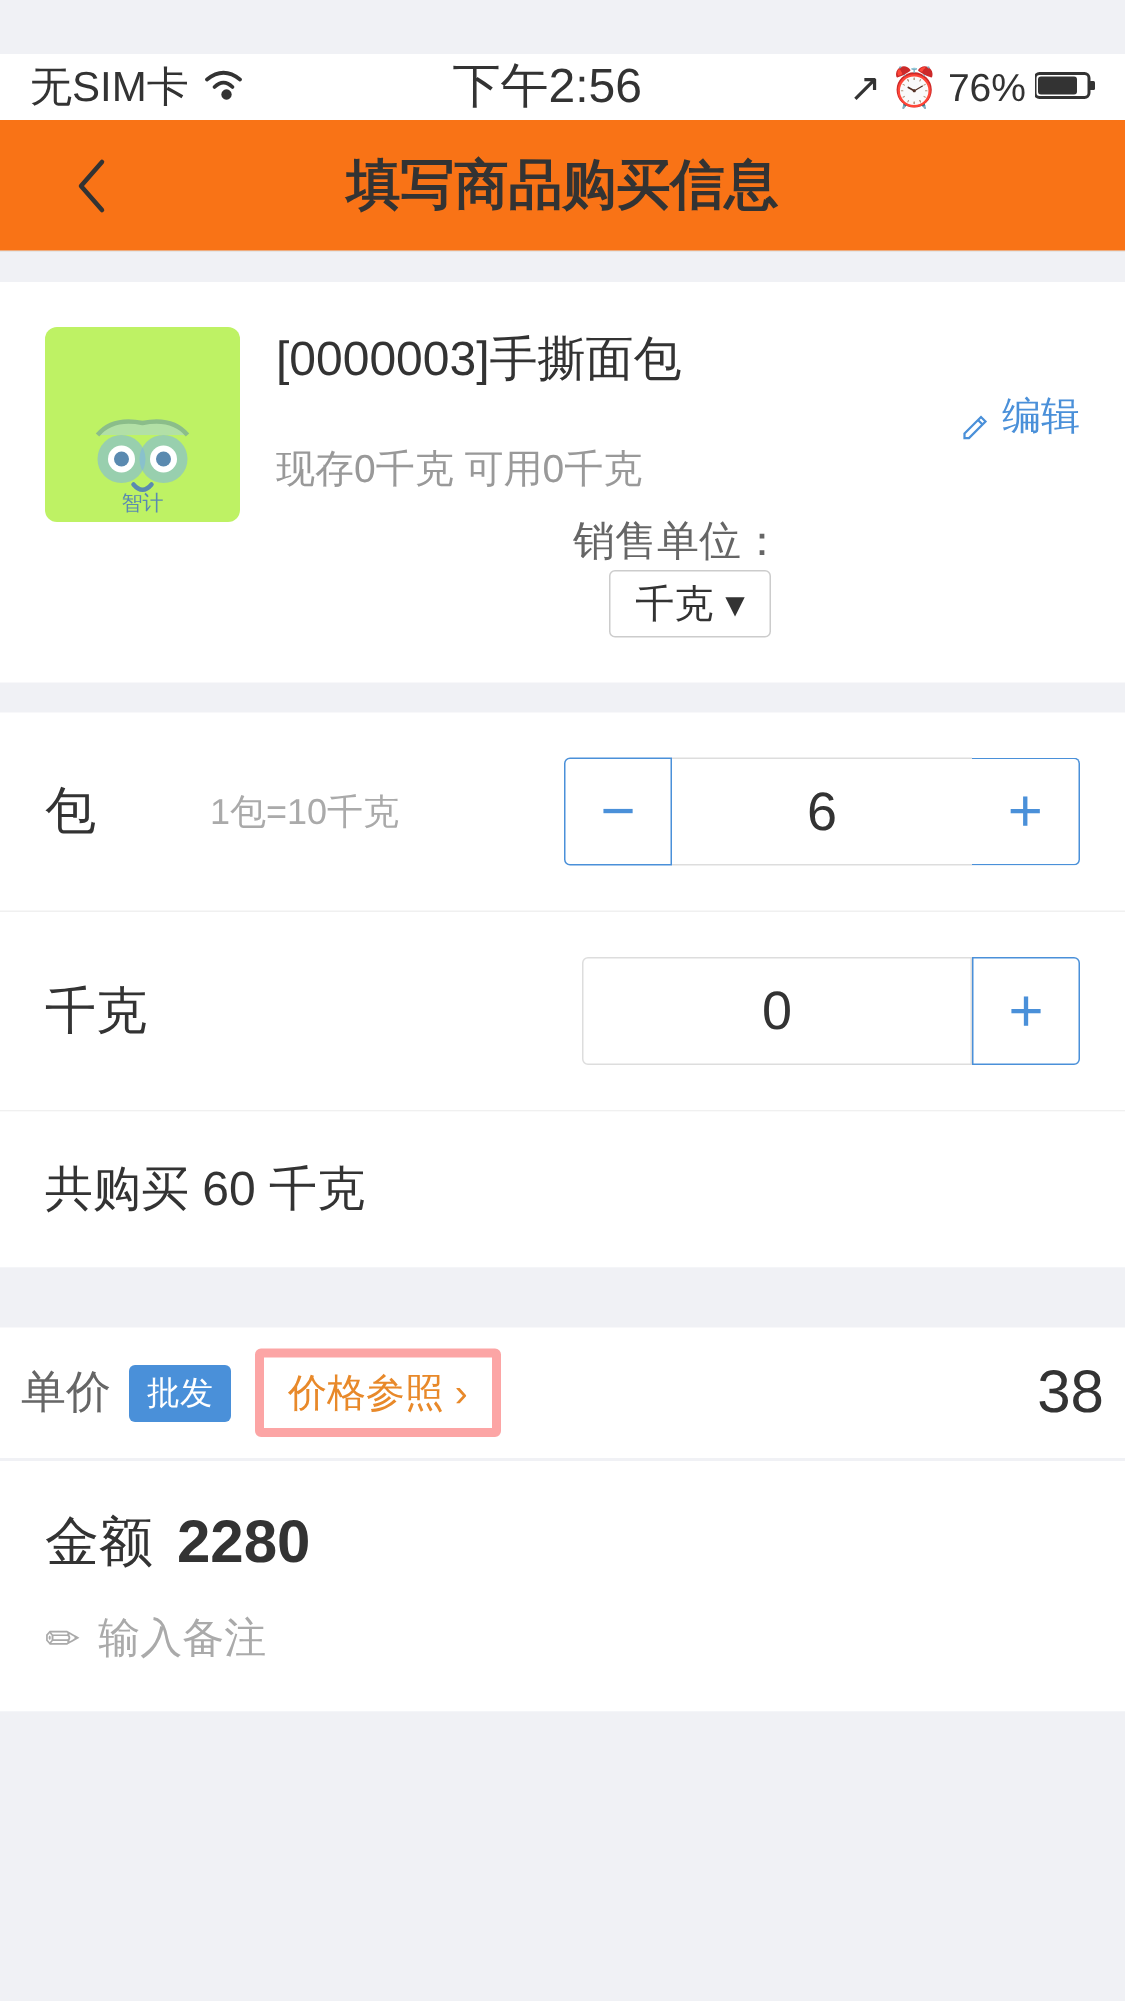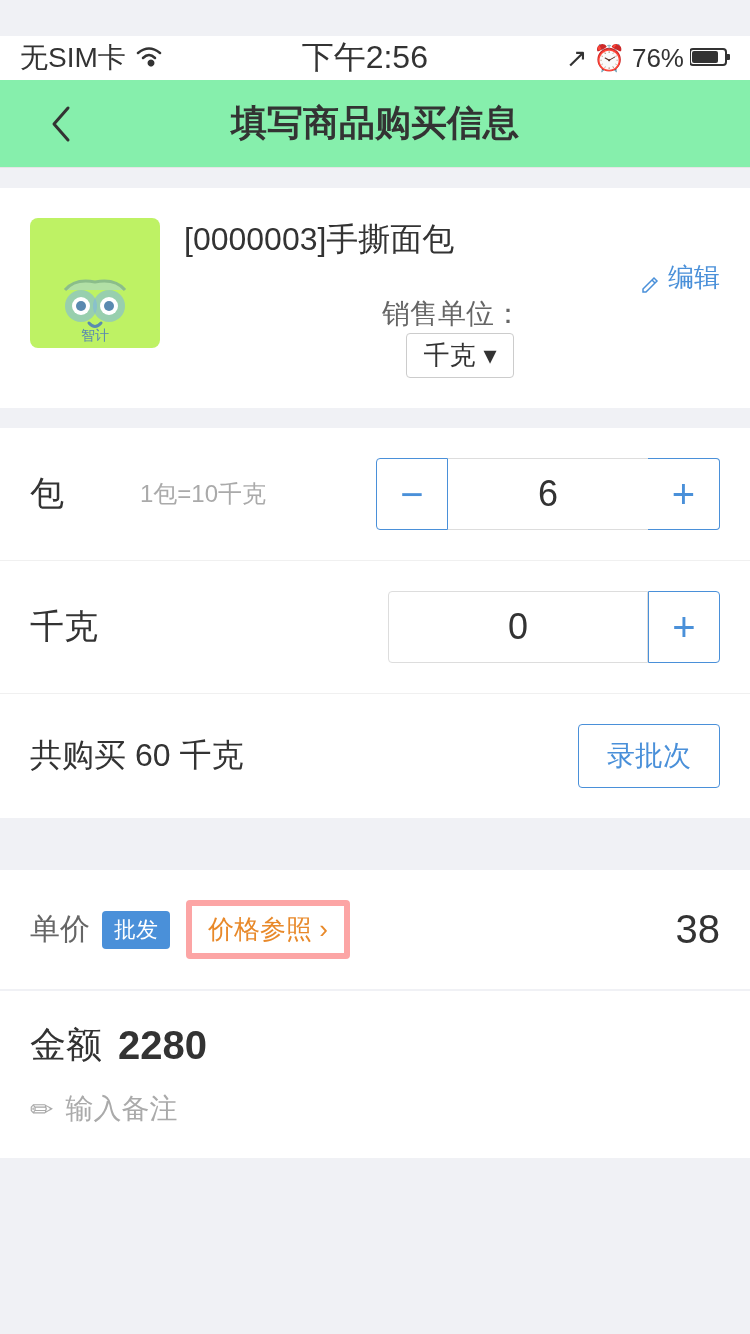--- a/index.html
+++ b/index.html
@@ -40,21 +40,21 @@
       display: flex;
       align-items: center;
       gap: 6px;
       font-size: 26px;
       color: #333;
     }
 
     
     .nav-bar {
       height: 88px;
-      background: #86efac;
+      background: #f97316;
       display: flex;
       align-items: center;
       padding: 0 30px;
       border-bottom: 1px solid #e5e5e5;
       position: relative;
     }
     .back-btn {
       display: flex;
       align-items: center;
       justify-content: center;
@@ -221,22 +221,22 @@
       padding: 12px 28px;
       font-size: 28px;
       color: #4a90d9;
       cursor: pointer;
       background: #fff;
     }
 
     
     .price-section {
       background: #fff;
-      margin-top: 32px;
-      padding: 30px;
+      margin-top: 20px;
+      padding: 14px;
       display: flex;
       align-items: center;
     }
     .price-label {
       font-size: 30px;
       color: #666;
     }
     .price-tag {
       margin-left: 12px;
       background: #4a90d9;
@@ -367,20 +367,21 @@
     <div style="display:flex; align-items:flex-start; justify-content:space-between;">
       <span class="product-name">[0000003]手撕面包</span>
       <span class="edit-btn">
         <svg width="22" height="22" viewBox="0 0 22 22">
             <path d="M3 16 L14 5 L17 8 L6 19 L3 19 Z" stroke="#4a90d9" stroke-width="1.5" fill="none"></path>
             <line x1="12" y1="7" x2="15" y2="10" stroke="#4a90d9" stroke-width="1.5"></line>
           </svg>
         <span>编辑</span>
       </span>
     </div>
+    <div class="product-stock">现存0千克  可用0千克</div>
     <div class="product-unit-row">
       <span>销售单位：</span>
       <div class="unit-dropdown">
         <span>千克</span>
         <span>▾</span>
       </div>
     </div>
   </div>
 </div>
 
@@ -406,21 +407,20 @@
       <input class="stepper-input-only" value="0" readonly="" style="">
       <div class="stepper-btn" style="border-radius:0 4px 4px 0;">
         <span>+</span>
       </div>
     </div>
   </div>
 </div>
 
 <div class="total-row">
   <span class="total-text">共购买 60 千克</span>
-  <button class="batch-btn">录批次</button>
 </div>
 
 <div class="separator"></div>
 
 <div class="price-section">
   <span class="price-label">单价</span>
   <span class="price-tag">批发</span>
   <div class="price-ref-btn">
     <span>价格参照 ›</span>
   </div>

